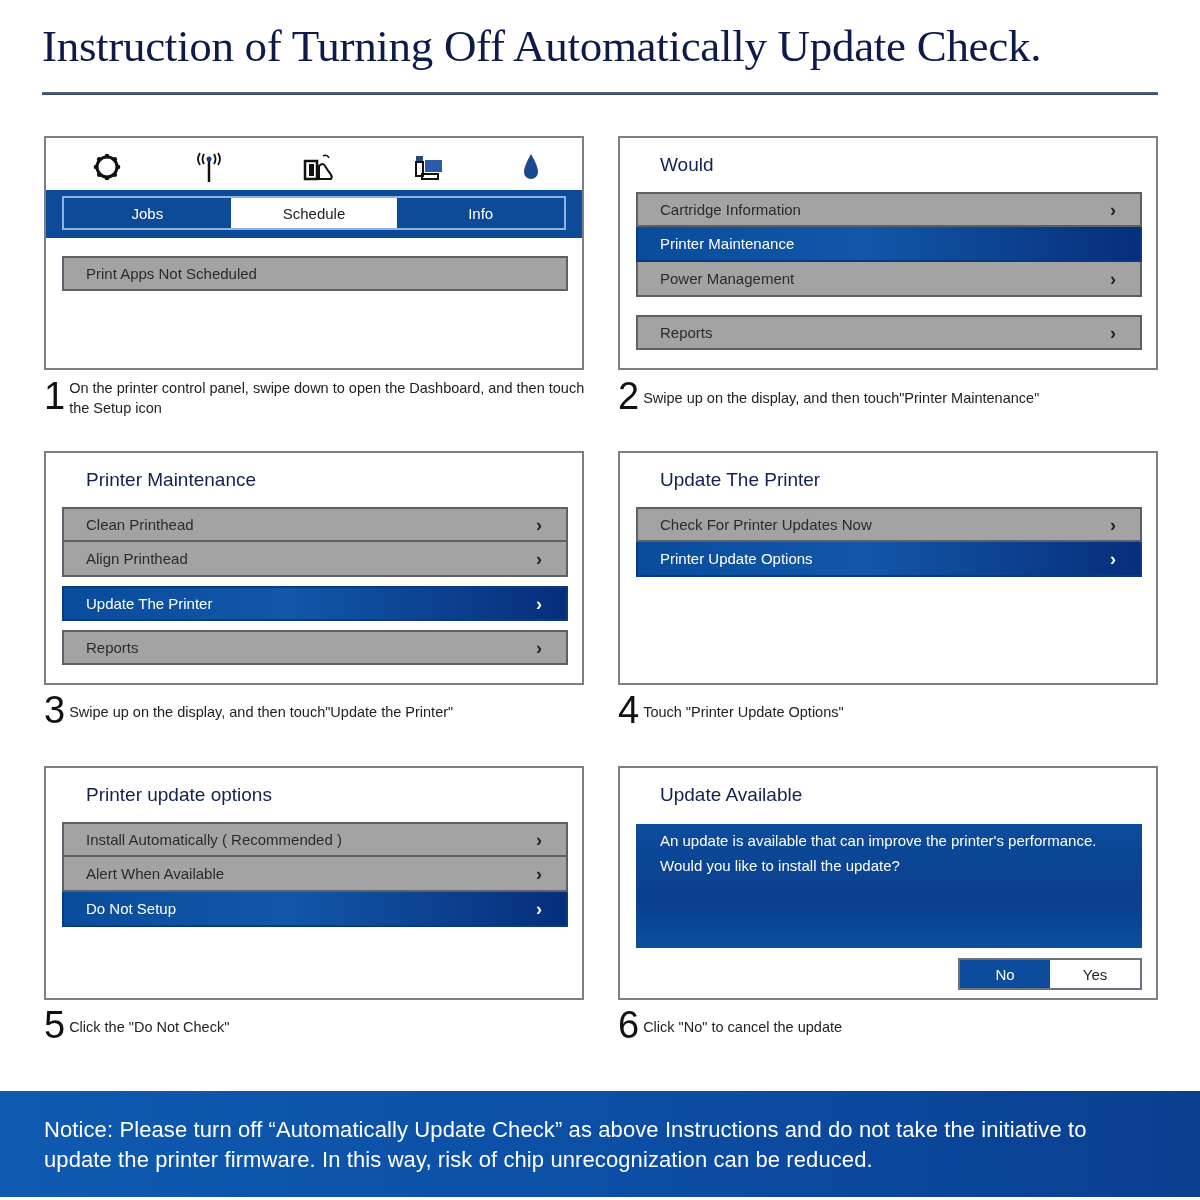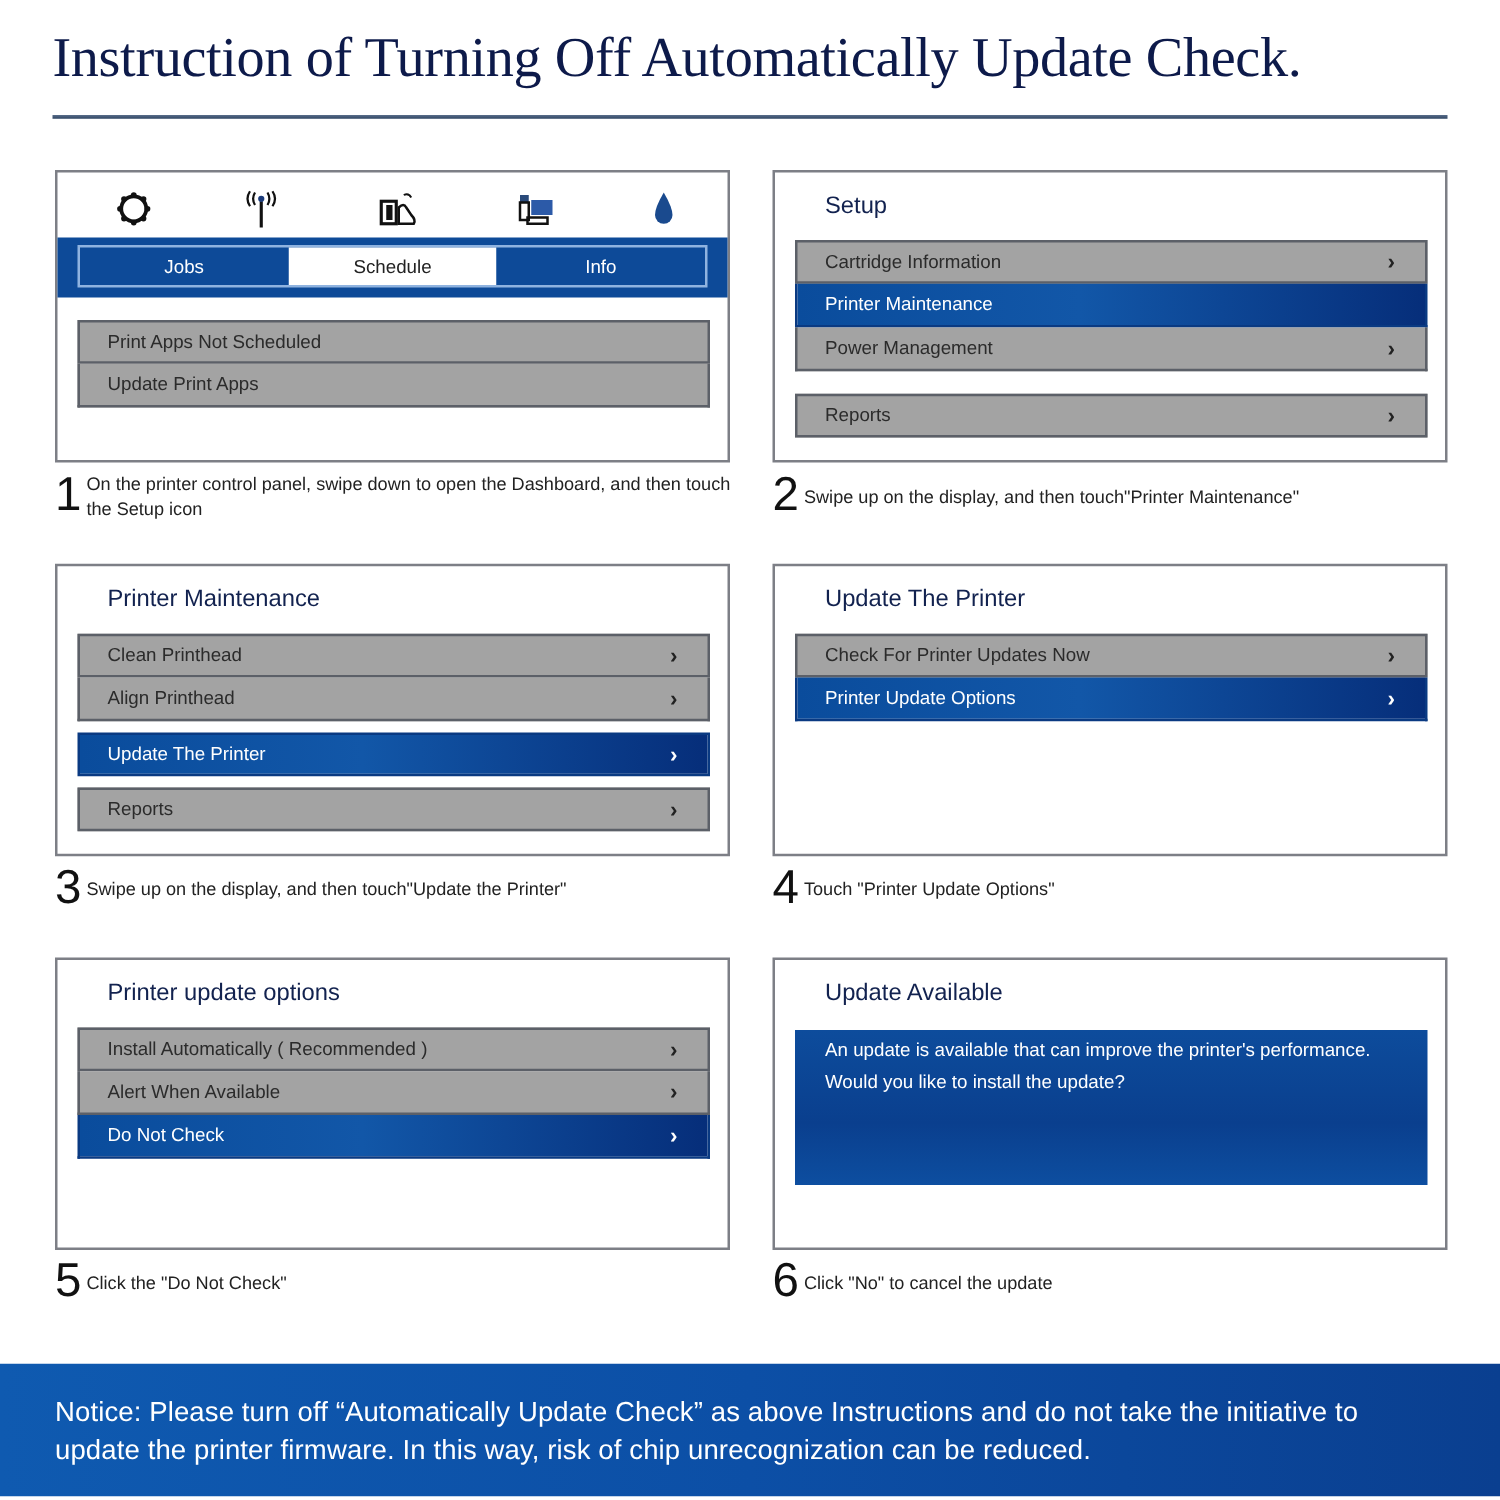--- a/index.html
+++ b/index.html
@@ -131,32 +131,29 @@
     <div class="tabs">
       <div class="tab">Jobs</div>
       <div class="tab active">Schedule</div>
       <div class="tab">Info</div>
     </div>
   </div>
   <div class="list" style="top:118px;">
     <div class="row">
         <span>Print Apps Not Scheduled</span>
       </div>
-    <div class="row">
-        <span>Update Print Apps</span>
-      </div>
   </div>
 </div>
 <div class="caption" style="left:44px; top:378px; width:560px;">
   <span class="num">1</span>
   <span class="txt two" style="width:520px;">On the printer control panel, swipe down to open the Dashboard, and then touch the Setup icon</span>
 </div>
 
 <div class="panel" style="left:618px; top:136px;">
-  <div class="ptitle">Setup</div>
+  <div class="ptitle">Would</div>
   <div class="list" style="top:54px;">
     <div class="row">
         <span>Cartridge Information</span>
         <span class="chev">›</span>
       </div>
     <div class="row sel">
         <span>Printer Maintenance</span>
       </div>
     <div class="row">
         <span>Power Management</span>
@@ -228,32 +225,36 @@
   <div class="list" style="top:54px;">
     <div class="row">
         <span>Install Automatically ( Recommended )</span>
         <span class="chev">›</span>
       </div>
     <div class="row">
         <span>Alert When Available</span>
         <span class="chev">›</span>
       </div>
     <div class="row sel">
-        <span>Do Not Check</span>
+        <span>Do Not Setup</span>
         <span class="chev">›</span>
       </div>
   </div>
 </div>
 <div class="caption" style="left:44px; top:1007px; width:560px;">
   <span class="num">5</span>
   <span class="txt">Click the "Do Not Check"</span>
 </div>
 
 <div class="panel" style="left:618px; top:766px;">
   <div class="ptitle">Update Available</div>
   <div class="dialog">An update is available that can improve the printer's performance. Would you like to install the update?</div>
+  <div class="btns">
+    <div class="btn no">No</div>
+    <div class="btn yes">Yes</div>
+  </div>
 </div>
 <div class="caption" style="left:618px; top:1007px; width:560px;">
   <span class="num">6</span>
   <span class="txt">Click "No" to cancel the update</span>
 </div>
 
 <div class="notice">Notice: Please turn off “Automatically Update Check” as above Instructions and do not take the initiative to update the printer firmware. In this way, risk of chip unrecognization can be reduced.</div>
 
 </body></html>

